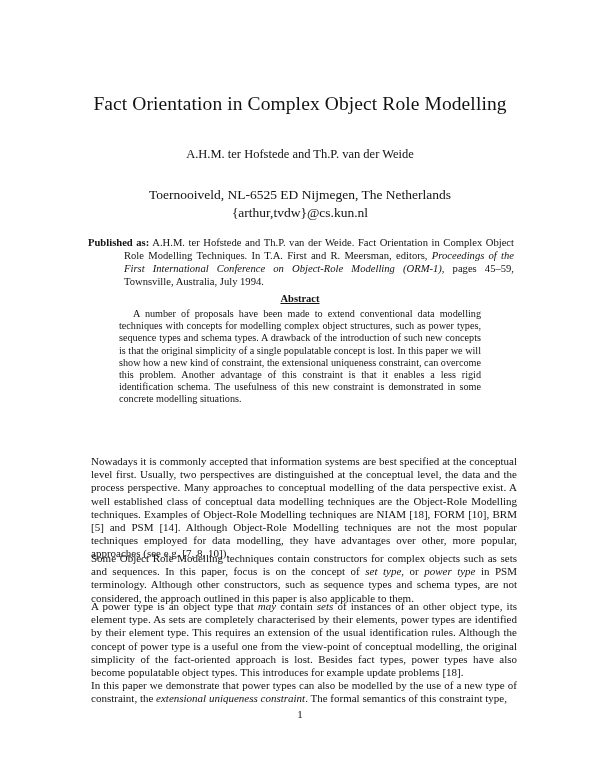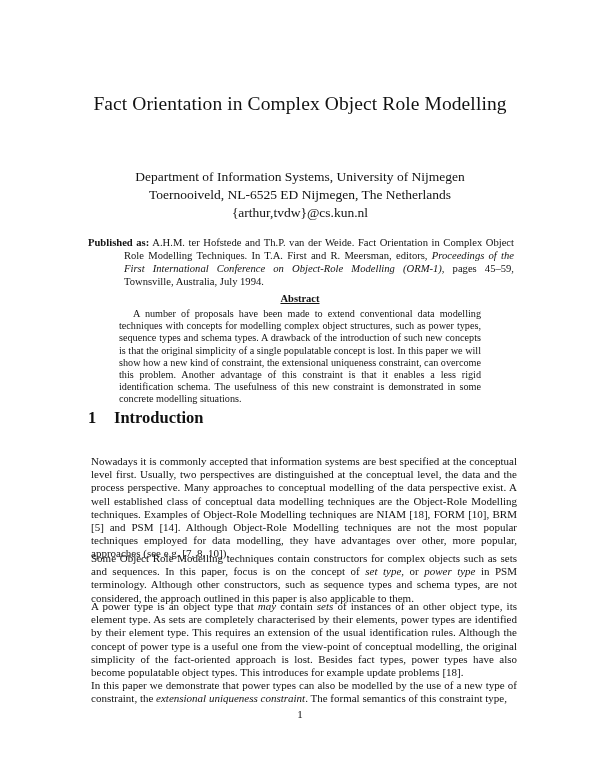--- a/index.html
+++ b/index.html
@@ -32,38 +32,36 @@
 </style>
 </head>
 <body>
 
 <div class="page">
 
   <h1 class="center title">
     <span>Fact Orientation in Complex Object Role Modelling</span><br>
   </h1>
 
+  <div class="center authors">A.H.M. ter Hofstede and Th.P. van der Weide</div>
 
   <div class="center affil">
-    <span>Department of Information Systems, University of Nijmegen</span><br>
+    <br>
     <span>Toernooiveld, NL-6525 ED Nijmegen, The Netherlands</span><br>
     <span>{arthur,tvdw}@cs.kun.nl</span>
   </div>
 
   <div class="pub">
     <b>Published as:</b>
     <span>A.H.M. ter Hofstede and Th.P. van der Weide. Fact Orientation in Complex Object Role Modelling Techniques. In T.A. First and R. Meersman, editors, </span><i>Proceedings of the First International Conference on Object-Role Modelling (ORM-1)</i><span>, pages 45–59, Townsville, Australia, July 1994.</span>
   </div>
 
   <div class="center abs-head">Abstract</div>
   <p class="abs-body" style="margin:0">A number of proposals have been made to extend conventional data modelling techniques with concepts for modelling complex object structures, such as power types, sequence types and schema types. A drawback of the introduction of such new concepts is that the original simplicity of a single populatable concept is lost. In this paper we will show how a new kind of constraint, the extensional uniqueness constraint, can overcome this problem. Another advantage of this constraint is that it enables a less rigid identification schema. The usefulness of this new constraint is demonstrated in some concrete modelling situations.</p>
 
-  <h2 class="sec">
-    <span class="num">1</span><span>Introduction</span>
-  </h2>
 
   <p class="body p1">Nowadays it is commonly accepted that information systems are best specified at the conceptual level first. Usually, two perspectives are distinguished at the conceptual level, the data and the process perspective. Many approaches to conceptual modelling of the data perspective exist. A well established class of conceptual data modelling techniques are the Object-Role Modelling techniques. Examples of Object-Role Modelling techniques are NIAM [18], FORM [10], BRM [5] and PSM [14]. Although Object-Role Modelling techniques are not the most popular techniques employed for data modelling, they have advantages over other, more popular, approaches (see e.g. [7, 8, 10]).</p>
 
   <p class="body p2"><span>Some Object Role Modelling techniques contain constructors for complex objects such as sets and sequences. In this paper, focus is on the concept of </span><i>set type</i><span>, or </span><i>power type</i><span> in PSM terminology. Although other constructors, such as sequence types and schema types, are not considered, the approach outlined in this paper is also applicable to them.</span></p>
 
   <p class="body p3"><span>A power type is an object type that </span><i>may</i><span> contain </span><i>sets</i><span> of instances of an other object type, its element type. As sets are completely characterised by their elements, power types are identified by their element type. This requires an extension of the usual identification rules. Although the concept of power type is a useful one from the view-point of conceptual modelling, the original simplicity of the fact-oriented approach is lost. Besides fact types, power types have also become populatable object types. This introduces for example update problems [18].</span></p>
 
   <p class="body p4"><span>In this paper we demonstrate that power types can also be modelled by the use of a new type of constraint, the </span><i>extensional uniqueness constraint</i><span>. The formal semantics of this constraint type,</span></p>
 
   <div class="center pagenum">1</div>

